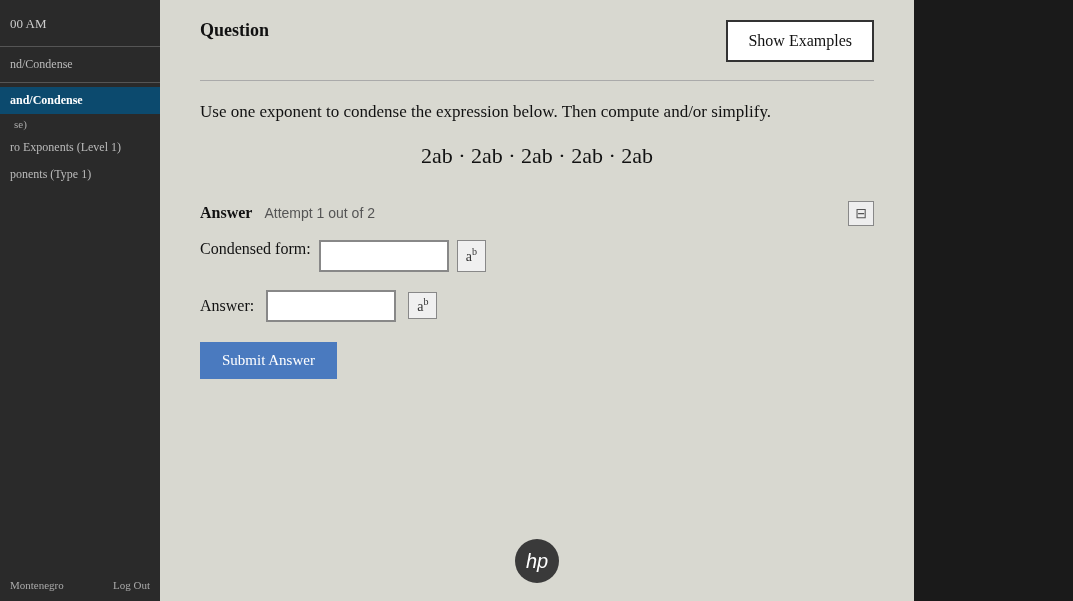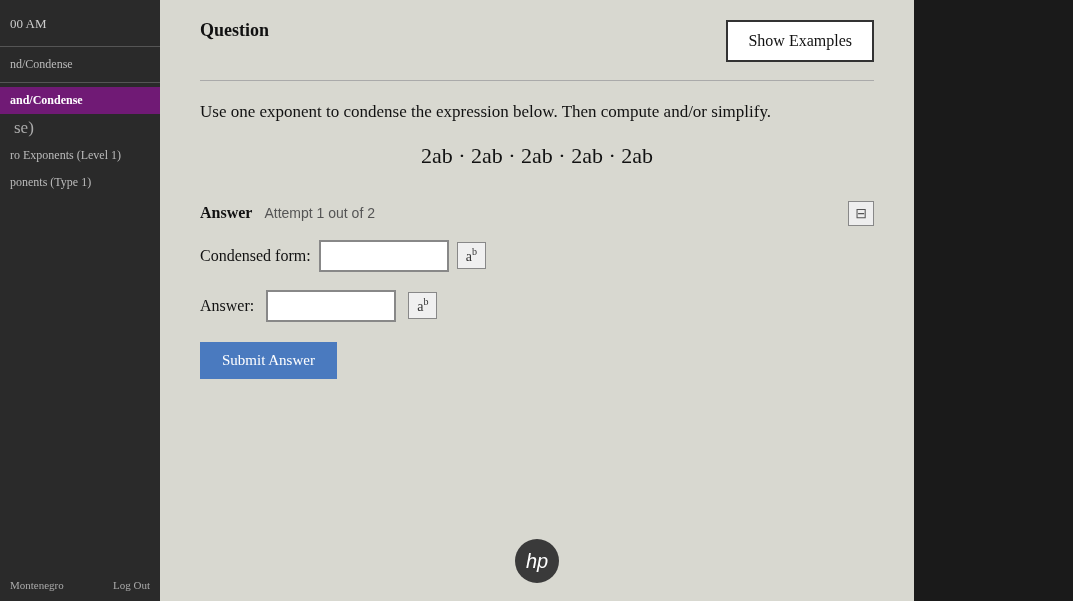--- a/index.html
+++ b/index.html
@@ -46,29 +46,29 @@
     }
 
     .sidebar-item {
       padding: 6px 10px;
       color: #bbb;
       font-size: 12px;
       cursor: pointer;
     }
 
     .sidebar-item.active {
-      background-color: #701a75;
+      background-color: #0c4a6e;
       color: #fff;
       font-weight: bold;
     }
 
     .sidebar-item-sub {
       padding: 4px 16px 4px 14px;
       color: #aaa;
-      font-size: 17px;
+      font-size: 11px;
     }
 
     .sidebar-bottom {
       margin-top: auto;
       padding: 10px;
       display: flex;
       justify-content: space-between;
       align-items: flex-end;
       color: #aaa;
       font-size: 11px;
@@ -177,21 +177,20 @@
       font-size: 16px;
       color: #111;
       margin-bottom: 16px;
       line-height: 1.5;
       font-family: Georgia, serif;
       max-width: 680px;
     }
 
     .condensed-form-row {
       display: flex;
-      align-items: center;
       gap: 8px;
       margin-bottom: 18px;
     }
 
     .condensed-label {
       font-size: 16px;
       color: #111;
       font-family: Georgia, serif;
     }
 

